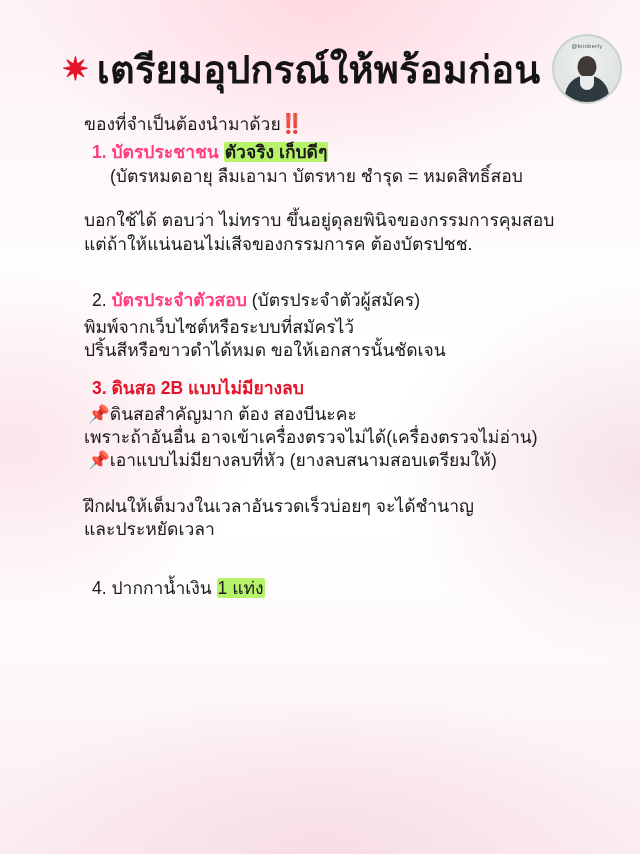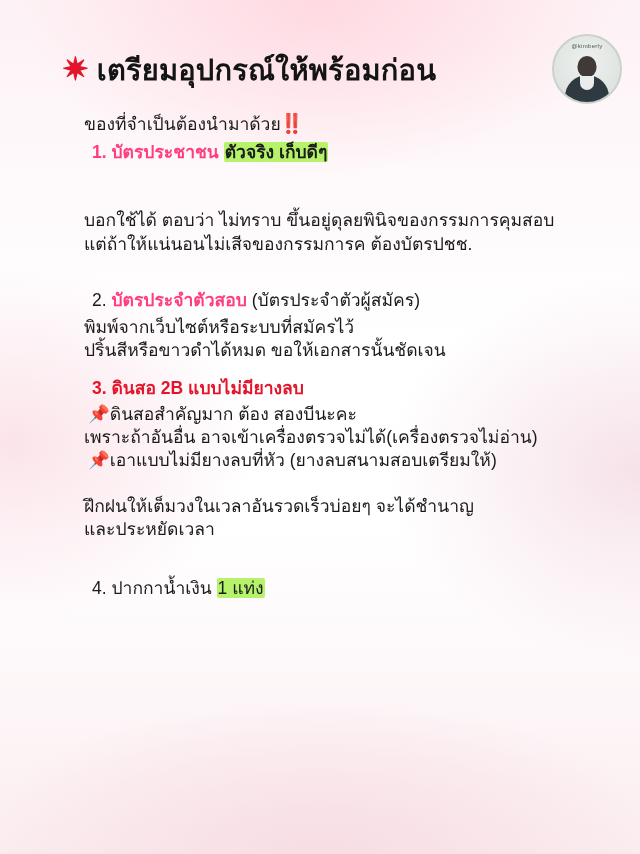--- a/index.html
+++ b/index.html
@@ -92,21 +92,21 @@
     align-items: flex-start;
   }
   .asterisk {
     color: #e2152b;
     font-size: 32px;
     line-height: 34px;
     margin-right: 8px;
     font-weight: bold;
   }
   .title {
-    font-size: 29px;
+    font-size: 38px;
     line-height: 36px;
     color: #141414;
     font-weight: bold;
     letter-spacing: 0.2px;
     text-align: center;
   }
 
   .line {
     position: absolute;
     color: #1b1b1b;
@@ -144,20 +144,21 @@
 
     <div class="line" style="left:84px; top:113px;">
       <span>ของที่จำเป็นต้องนำมาด้วย</span><span class="excl">‼️</span>
     </div>
 
     <div class="line" style="left:92px; top:142px;">
       <span class="pink">1.</span>
       <span class="pink">บัตรประชาชน</span>
       <span class="hl-green bold">ตัวจริง เก็บดีๆ</span>
     </div>
+    <div class="line" style="left:110px; top:166px;">(บัตรหมดอายุ ลืมเอามา บัตรหาย ชำรุด = หมดสิทธิ์สอบ</div>
     <div class="line" style="left:84px; top:210px;">บอกใช้ได้ ตอบว่า ไม่ทราบ ขึ้นอยู่ดุลยพินิจของกรรมการคุมสอบ</div>
     <div class="line" style="left:84px; top:234px;">แต่ถ้าให้แน่นอนไม่เสีจของกรรมการค ต้องบัตรปชช.</div>
 
     <div class="line" style="left:92px; top:290px;">
       <span>2.</span>
       <span class="pink">บัตรประจำตัวสอบ</span>
       <span>(บัตรประจำตัวผู้สมัคร)</span>
     </div>
     <div class="line" style="left:84px; top:317px;text-align:center;">พิมพ์จากเว็บไซต์หรือระบบที่สมัครไว้</div>
     <div class="line" style="left:84px; top:340px;">ปริ้นสีหรือขาวดำได้หมด ขอให้เอกสารนั้นชัดเจน</div>

